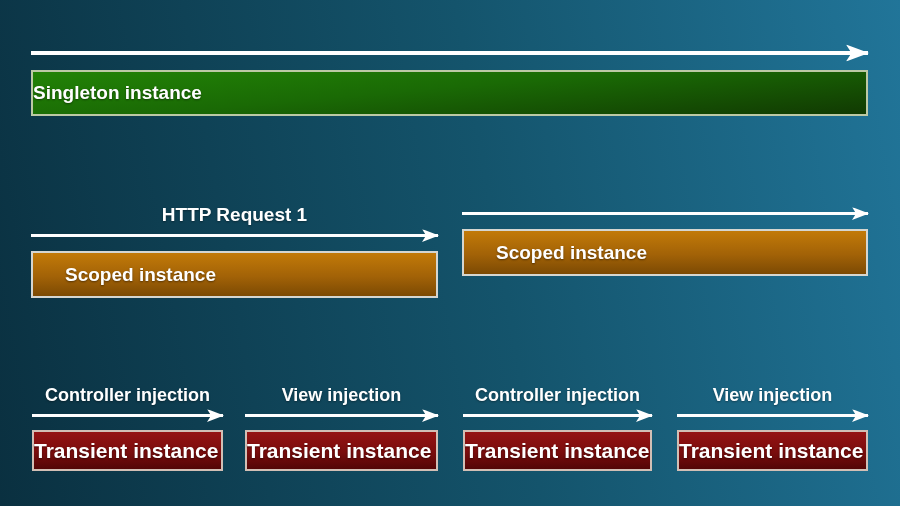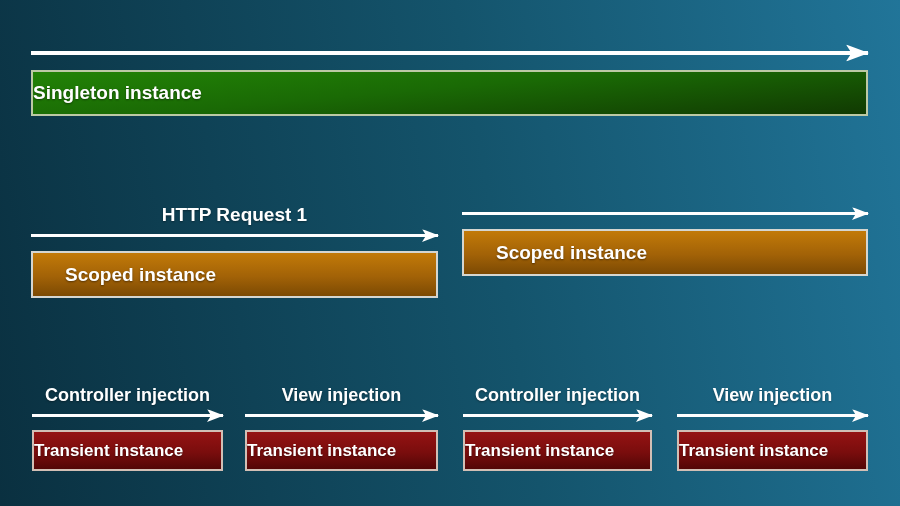--- a/index.html
+++ b/index.html
@@ -55,21 +55,21 @@
   
   .sec-request { top: 204px; }
   .sec-request-1 { left: 31px; width: 407px; }
   .sec-request-2 { left: 462px; width: 406px; }
   .sec-request .arrow { margin-top: 8px; }
   .sec-request .box { margin-top: 14px; height: 47px; }
   
   .sec-inj { top: 385px; }
   .sec-inj .flow-label { font-size: 18px; line-height: 21px; }
   .sec-inj .arrow { margin-top: 8px; }
-  .sec-inj .box { margin-top: 13px; height: 41px; font-size: 17px; }
+  .sec-inj .box { margin-top: 13px; height: 41px; font-size: 21px; }
   .sec-inj-1 { left: 32px;  width: 191px; }
   .sec-inj-2 { left: 245px; width: 193px; }
   .sec-inj-3 { left: 463px; width: 189px; }
   .sec-inj-4 { left: 677px; width: 191px; }
 </style>
 </head>
 <body>
 
 <div class="canvas">
 

